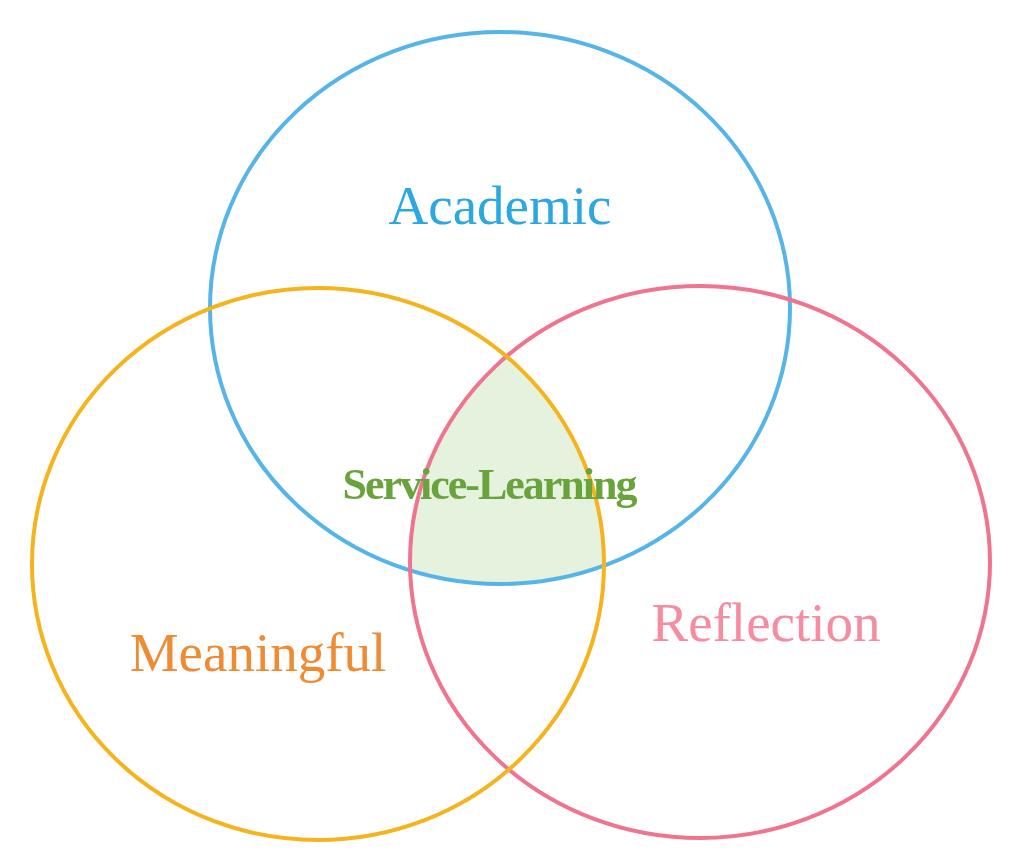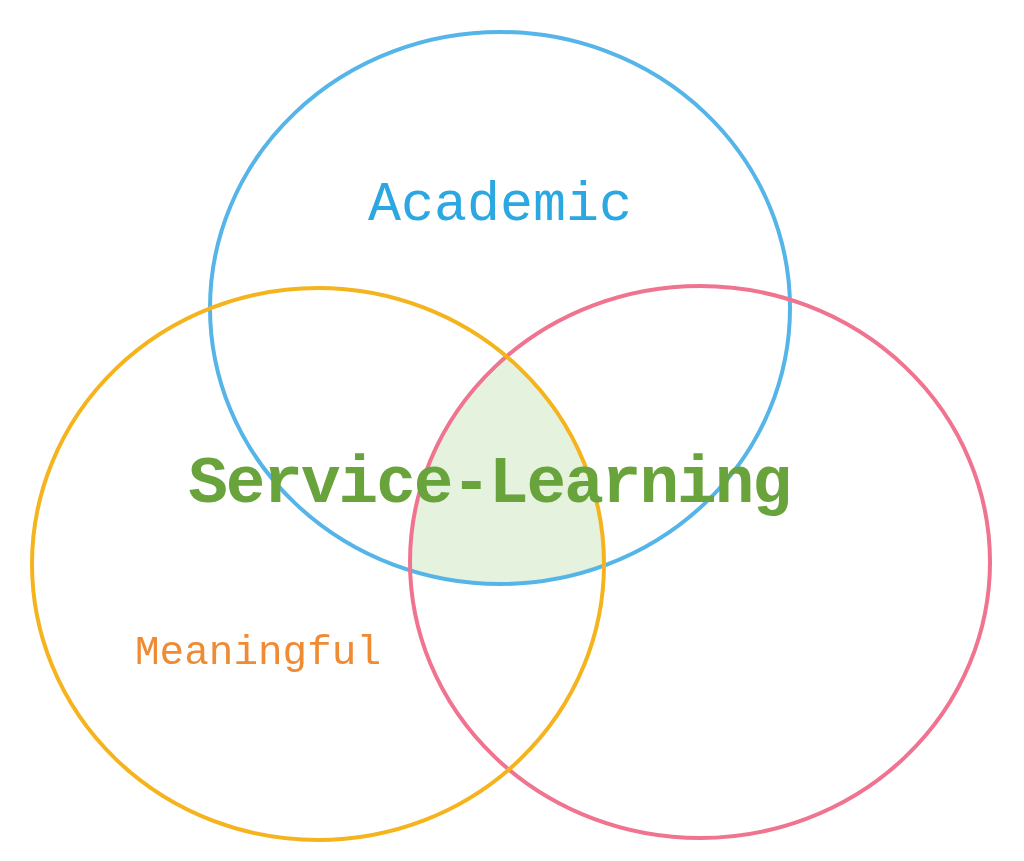--- a/index.html
+++ b/index.html
@@ -6,21 +6,21 @@
     margin: 0;
     padding: 0;
     background: #ffffff;
   }
   .stage {
     position: relative;
     width: 1024px;
     height: 861px;
     background: #ffffff;
     overflow: hidden;
-    font-family: Liberation Mono, monospace;
+    font-family: Liberation Serif, serif;
   }
   .stage svg {
     position: absolute;
     left: 0;
     top: 0;
   }
   .ring {
     fill: none;
     stroke-width: 4;
   }
@@ -35,34 +35,34 @@
   .label-academic {
     left: 500px;
     top: 206px;
     font-size: 55px;
     line-height: 78px;
     color: #2BA7E2;
   }
   .label-meaningful {
     left: 258px;
     top: 653px;
-    font-size: 41px;
+    font-size: 55px;
     line-height: 70px;
     color: #EE8B33;
   }
   .label-reflection {
     left: 766px;
     top: 622px;
     font-size: 55px;
     color: #F58CA0;
   }
   .label-center {
     left: 489px;
     top: 484px;
-    font-size: 66px;
+    font-size: 44px;
     font-weight: 700;
     letter-spacing: -2px;
     color: #69A33C;
   }
 </style>
 </head>
 <body>
 
 <div class="stage">
 
@@ -90,14 +90,15 @@
   <div class="label label-academic">
     <div>Academic</div>
   </div>
 
   <div class="label label-center">Service-Learning</div>
 
   <div class="label label-meaningful">
     <div>Meaningful</div>
   </div>
 
+  <div class="label label-reflection">Reflection</div>
 
 </div>
 
 </body></html>

